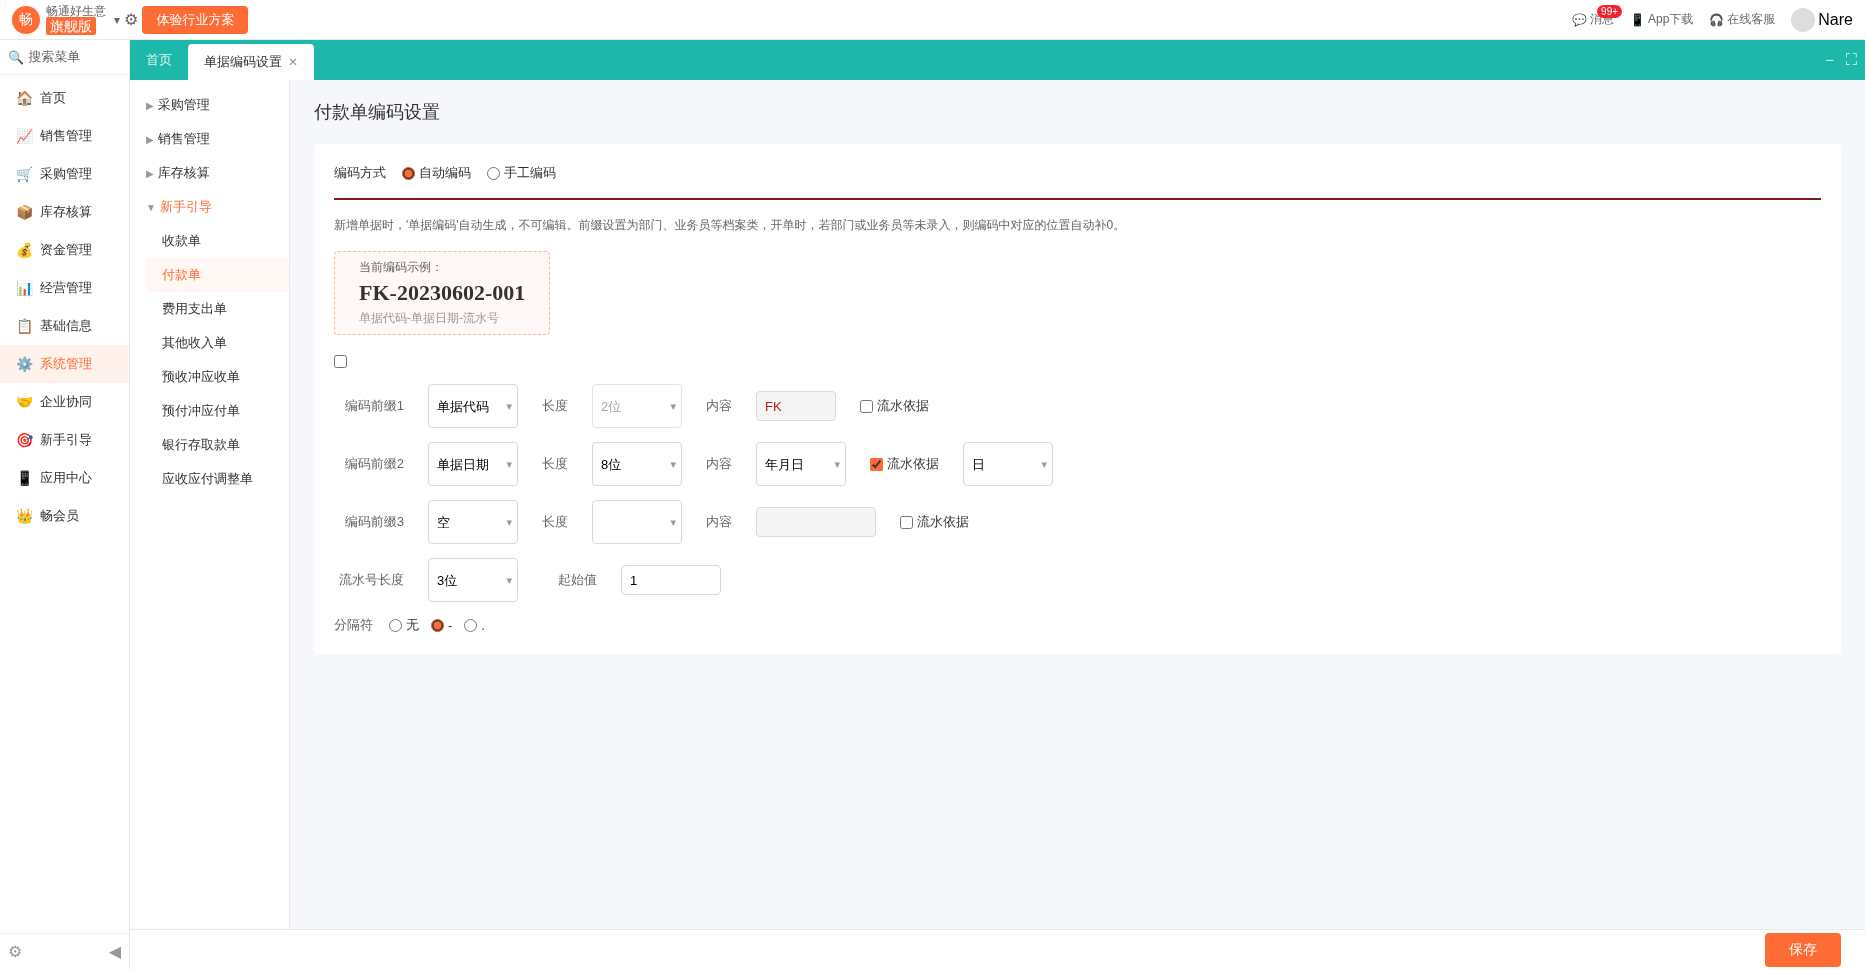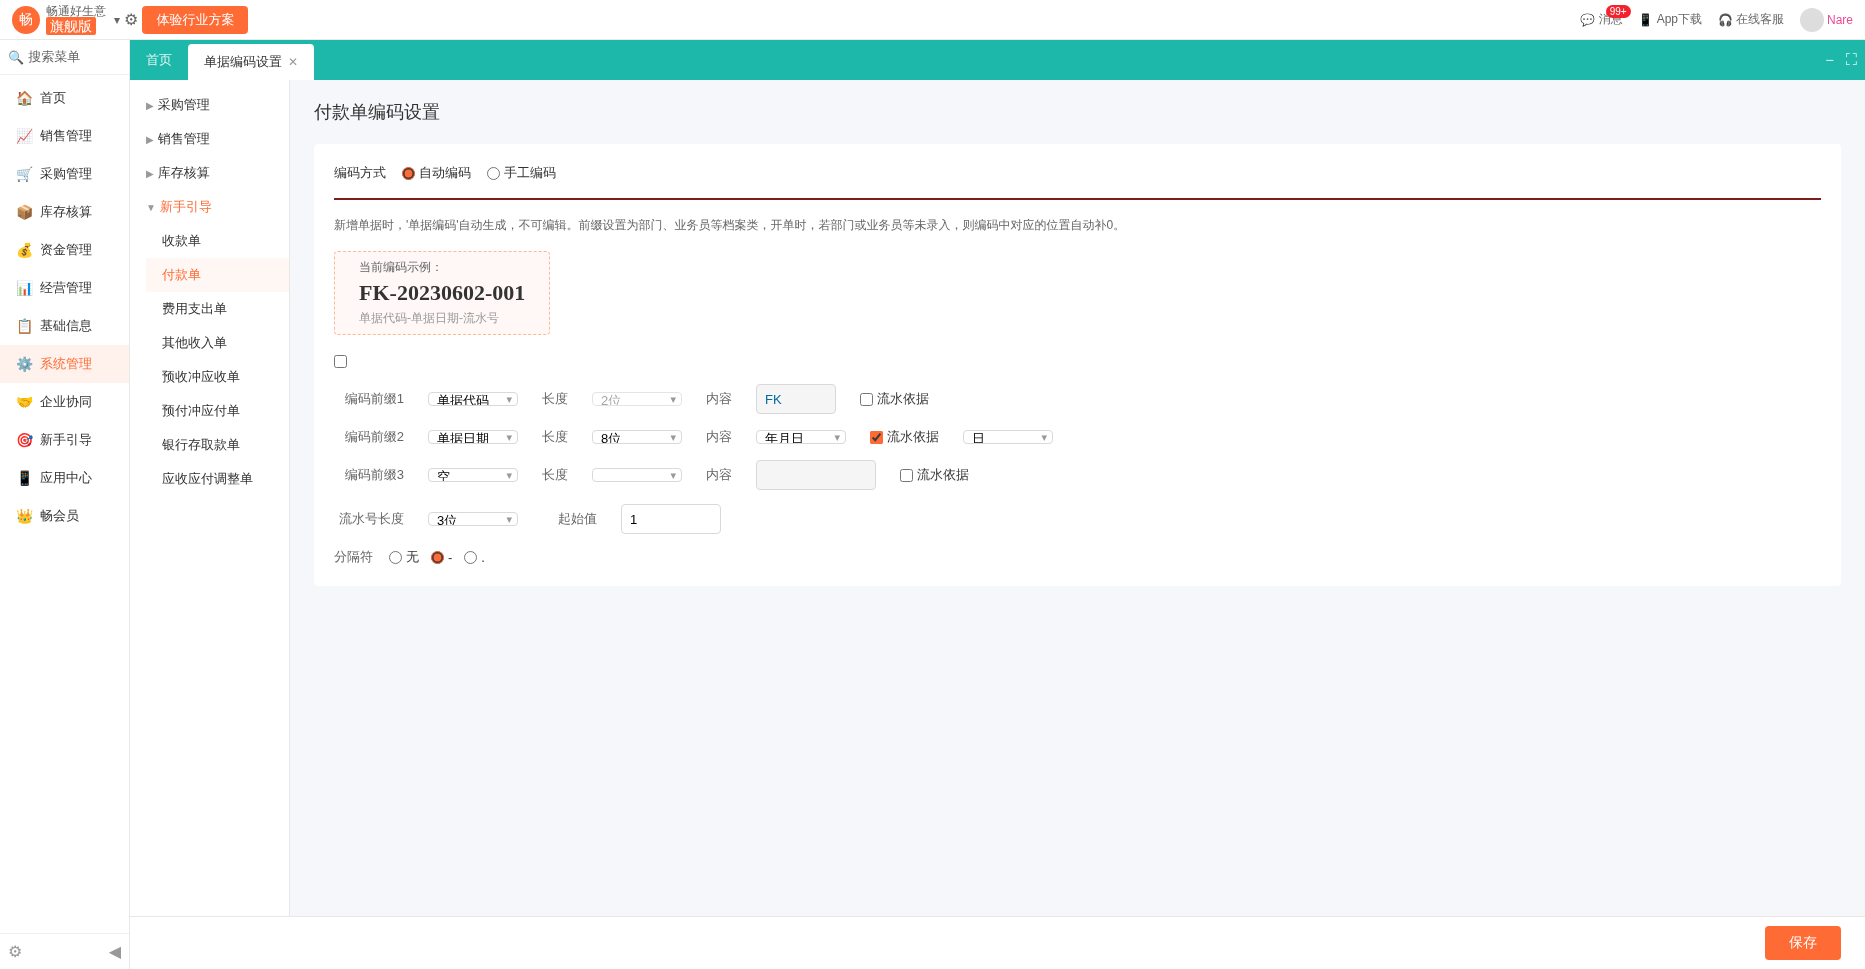--- a/index.html
+++ b/index.html
@@ -14,21 +14,21 @@
     .logo-badge { background: #ff6b35; color: #fff; font-size: 14px; padding: 1px 4px; border-radius: 2px; }
     .top-bar-nav { display: flex; align-items: center; gap: 4px; }
     .nav-arrow { color: #666; cursor: pointer; font-size: 12px; }
     .settings-icon { color: #666; cursor: pointer; font-size: 16px; }
     .trial-btn { background: #ff6b35; color: #fff; border: none; padding: 5px 14px; border-radius: 4px; cursor: pointer; font-size: 13px; }
     .top-bar-right { display: flex; align-items: center; gap: 16px; font-size: 12px; color: #666; }
     .msg-badge { position: relative; display: flex; align-items: center; gap: 3px; cursor: pointer; }
     .badge-dot { background: #f5222d; color: #fff; font-size: 10px; padding: 1px 4px; border-radius: 8px; position: absolute; top: -6px; right: -8px; }
     .top-right-item { display: flex; align-items: center; gap: 3px; cursor: pointer; }
     .user-avatar { width: 24px; height: 24px; background: #ddd; border-radius: 50%; }
-    .user-name { font-size: 12px; color: #ec4899; }
+    .user-name { font-size: 16px; color: #000000; }
 
     
     .main-layout { display: flex; flex: 1; overflow: hidden; }
 
     
     .sidebar { width: 130px; background: #fff; border-right: 1px solid #e8e8e8; display: flex; flex-direction: column; flex-shrink: 0; }
     .sidebar-search { padding: 8px; border-bottom: 1px solid #f0f0f0; display: flex; align-items: center; gap: 4px; cursor: pointer; color: #666; font-size: 13px; }
     .sidebar-menu { flex: 1; overflow-y: auto; padding: 4px 0; }
     .sidebar-item { display: flex; align-items: center; gap: 8px; padding: 10px 16px; cursor: pointer; color: #333; font-size: 13px; }
     .sidebar-item.active { background: #fff2ed; color: #ff6b35; font-weight: 500; }
@@ -73,36 +73,36 @@
     .preview-label { font-size: 12px; color: #666; margin-bottom: 4px; }
     .preview-code { font-size: 22px; font-weight: 600; color: #333; }
     .preview-desc { font-size: 12px; color: #999; margin-top: 4px; }
 
     .checkbox-row { display: flex; align-items: center; gap: 6px; margin-bottom: 16px; font-size: 13px; }
     .checkbox-input { accent-color: #ff6b35; }
 
     .form-row { display: flex; align-items: center; gap: 24px; margin-bottom: 14px; }
     .form-field-label { width: 70px; color: #666; font-size: 13px; text-align: right; flex-shrink: 0; }
     .form-input { height: 30px; border: 1px solid #d9d9d9; border-radius: 4px; padding: 0 8px; font-size: 13px; min-width: 80px; }
-    .form-input:disabled { background: #f5f5f5; color: #0369a1; }
+    .form-input:disabled { background: #f5f5f5; color: #b91c1c; }
     .length-label { color: #666; font-size: 13px; flex-shrink: 0; }
     .content-label { color: #666; font-size: 13px; flex-shrink: 0; }
     .stream-check { display: flex; align-items: center; gap: 4px; font-size: 13px; }
 
     .separator-row { display: flex; align-items: center; gap: 16px; margin-top: 8px; }
     .sep-label { color: #666; font-size: 13px; }
     .sep-radio-group { display: flex; align-items: center; gap: 12px; }
     .sep-radio { display: flex; align-items: center; gap: 4px; font-size: 13px; cursor: pointer; }
 
     
-    .bottom-bar { height: 53px; background: #fff; border-top: 1px solid #e8e8e8; display: flex; align-items: center; justify-content: flex-end; padding: 0 24px; flex-shrink: 0; }
+    .bottom-bar { height: 40px; background: #fff; border-top: 1px solid #e8e8e8; display: flex; align-items: center; justify-content: flex-end; padding: 0 24px; flex-shrink: 0; }
     .save-btn { background: #ff6b35; color: #fff; border: none; padding: 8px 24px; border-radius: 4px; cursor: pointer; font-size: 14px; }
 
     .select-wrapper { position: relative; display: inline-flex; align-items: center; }
-    .select-wrapper select { appearance: none; -webkit-appearance: none; border: 1px solid #d9d9d9; border-radius: 4px; padding: 0 24px 0 8px; height: 14px; font-size: 13px; background: #fff; cursor: pointer; min-width: 90px; }
+    .select-wrapper select { appearance: none; -webkit-appearance: none; border: 1px solid #d9d9d9; border-radius: 4px; padding: 0 24px 0 8px; height: 44px; font-size: 13px; background: #fff; cursor: pointer; min-width: 90px; }
     .select-wrapper::after { content: '▾'; position: absolute; right: 6px; pointer-events: none; color: #999; font-size: 11px; }
 
     input[type="text"] { height: 30px; border: 1px solid #d9d9d9; border-radius: 4px; padding: 0 8px; font-size: 13px; outline: none; }
   </style>
 </head>
 <body>
 
 <div class="top-bar">
   <div class="top-bar-left">
     <div class="top-bar-logo">

